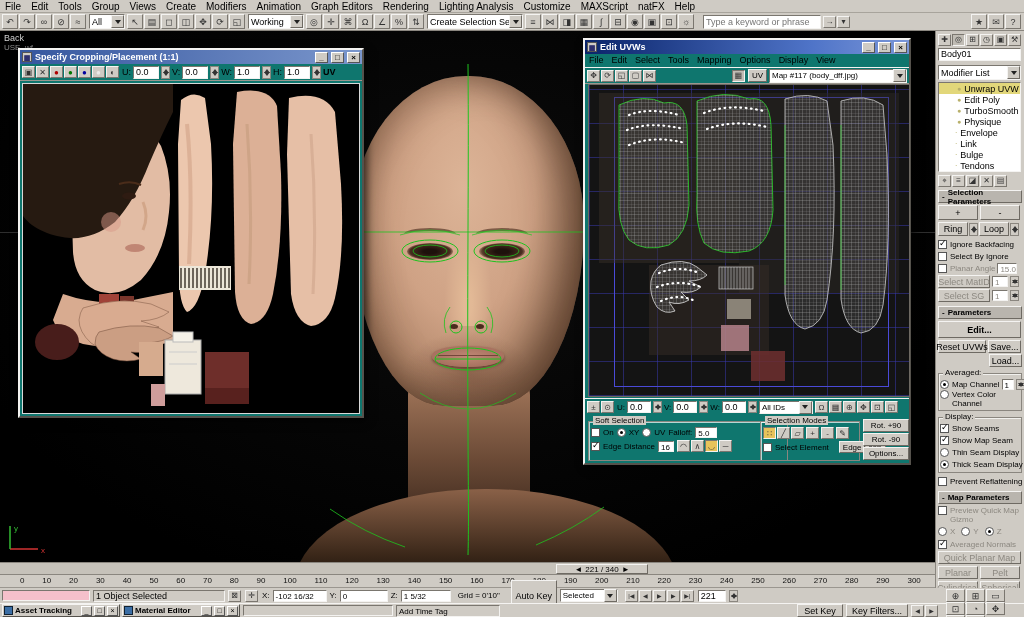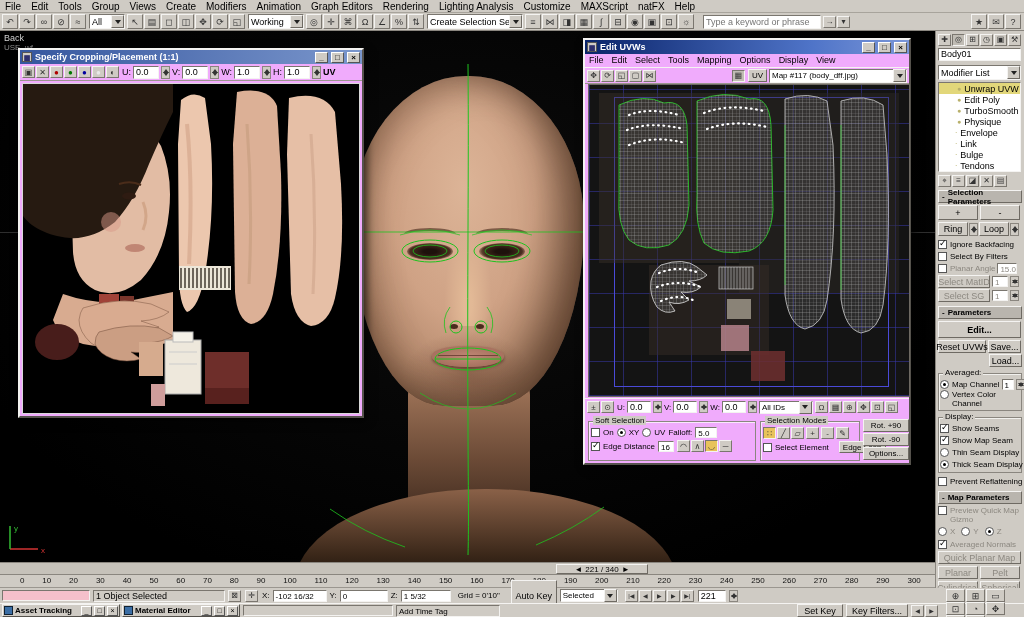--- a/index.html
+++ b/index.html
@@ -1,21 +1,21 @@
 <!DOCTYPE html>
 <html><head>
 <meta charset="utf-8">
 <style>
   *{box-sizing:border-box;margin:0;padding:0}
   body{font-family:"Liberation Sans",sans-serif;background:#222}
   .root{position:relative;width:1024px;height:617px;background:#cfcbc4;overflow:hidden;font-size:10px;color:#000}
   .abs{position:absolute}
   .row{display:flex;align-items:center}
   .in{border:1px solid;border-color:#7a766f #f4f3f1 #f4f3f1 #7a766f}
-  .win{position:absolute;background:#f0abfc;border:2px solid;border-color:#f4f3f1 #55524c #55524c #f4f3f1;box-shadow:3px 3px 8px rgba(0,0,0,.65)}
+  .win{position:absolute;background:#0f766e;border:2px solid;border-color:#f4f3f1 #55524c #55524c #f4f3f1;box-shadow:3px 3px 8px rgba(0,0,0,.65)}
   .titlebar{height:14px;background:linear-gradient(90deg,#0a246a,#4f74c8 70%,#7a96d8);color:#fff;font-size:9px;font-weight:bold;display:flex;align-items:center;padding:0 2px;gap:3px}
   .titlebar .ticon{width:10px;height:10px;background:#cfcbc4;border:1px solid #555;font-size:7px;line-height:9px;text-align:center;color:#226}
   .titlebar .spacer{flex:1}
   .tb-btn{width:13px;height:11px;background:#cfcbc4;border:1px solid;border-color:#fff #555 #555 #fff;font-size:8px;line-height:9px;text-align:center;color:#000}
   .menu-item{padding:0 5px;height:13px;line-height:13px;cursor:default}
   .icon-btn{width:16px;height:15px;display:inline-flex;align-items:center;justify-content:center;font-size:9px;color:#333;border:1px solid;border-color:#f4f3f1 #7a766f #7a766f #f4f3f1;background:#cfcbc4;margin-right:1px;flex:none}
   .icon-btn.sm{width:13px;height:12px;font-size:8px}
   .icon-btn.pressed{border-color:#7a766f #f4f3f1 #f4f3f1 #7a766f;background:#c0bcb4}
   .icon-btn.active{background:#e8c35a;border-color:#7a766f #f4f3f1 #f4f3f1 #7a766f}
   .dd{display:inline-flex;align-items:center;background:#fff;border:1px solid;border-color:#7a766f #f4f3f1 #f4f3f1 #7a766f;height:15px;font-size:9px;flex:none}
@@ -368,21 +368,21 @@
         </span>
       <span class="row">
           <span class="icon-btn sm">Ω</span>
           <span class="icon-btn sm">▦</span>
           <span class="icon-btn sm">⊕</span>
           <span class="icon-btn sm">✥</span>
           <span class="icon-btn sm">⊡</span>
           <span class="icon-btn sm">◱</span>
         </span>
     </div>
-    <div class="grp" style="position:absolute;left:3px;top:381px;width:168px;height:40px;padding:4px 2px 0">
+    <div class="grp" style="position:absolute;left:3px;top:381px;width:200px;height:40px;padding:4px 2px 0">
       <span class="legend">Soft Selection</span>
       <div class="row" style="gap:3px;height:13px">
         <label class="cb" style="font-size:8px">
             <span class="checkbox"></span>
             <span>On</span>
           </label>
         <label class="rd" style="font-size:8px">
             <span class="radio on"></span>
             <span>XY</span>
           </label>
@@ -504,21 +504,21 @@
           <span class="spin"></span>
         <span class="btn" style="width:30px">Loop</span>
           <span class="spin"></span>
       </div>
       <label class="cb" style="font-size:8px;margin-top:2px">
           <span class="checkbox checked"></span>
           <span>Ignore Backfacing</span>
         </label>
       <label class="cb" style="font-size:8px">
           <span class="checkbox"></span>
-          <span>Select By Filters</span>
+          <span>Select By Ignore</span>
         </label>
       <div class="row disabled" style="gap:2px">
         <label class="cb" style="font-size:8px">
             <span class="checkbox"></span>
             <span>Planar Angle</span>
           </label>
         <span class="numfield" style="width:20px;height:11px;font-size:8px">15.0</span>
       </div>
       <div class="row disabled" style="gap:2px;margin-top:1px">
         <span class="btn" style="width:52px;height:13px">Select MatID</span>

